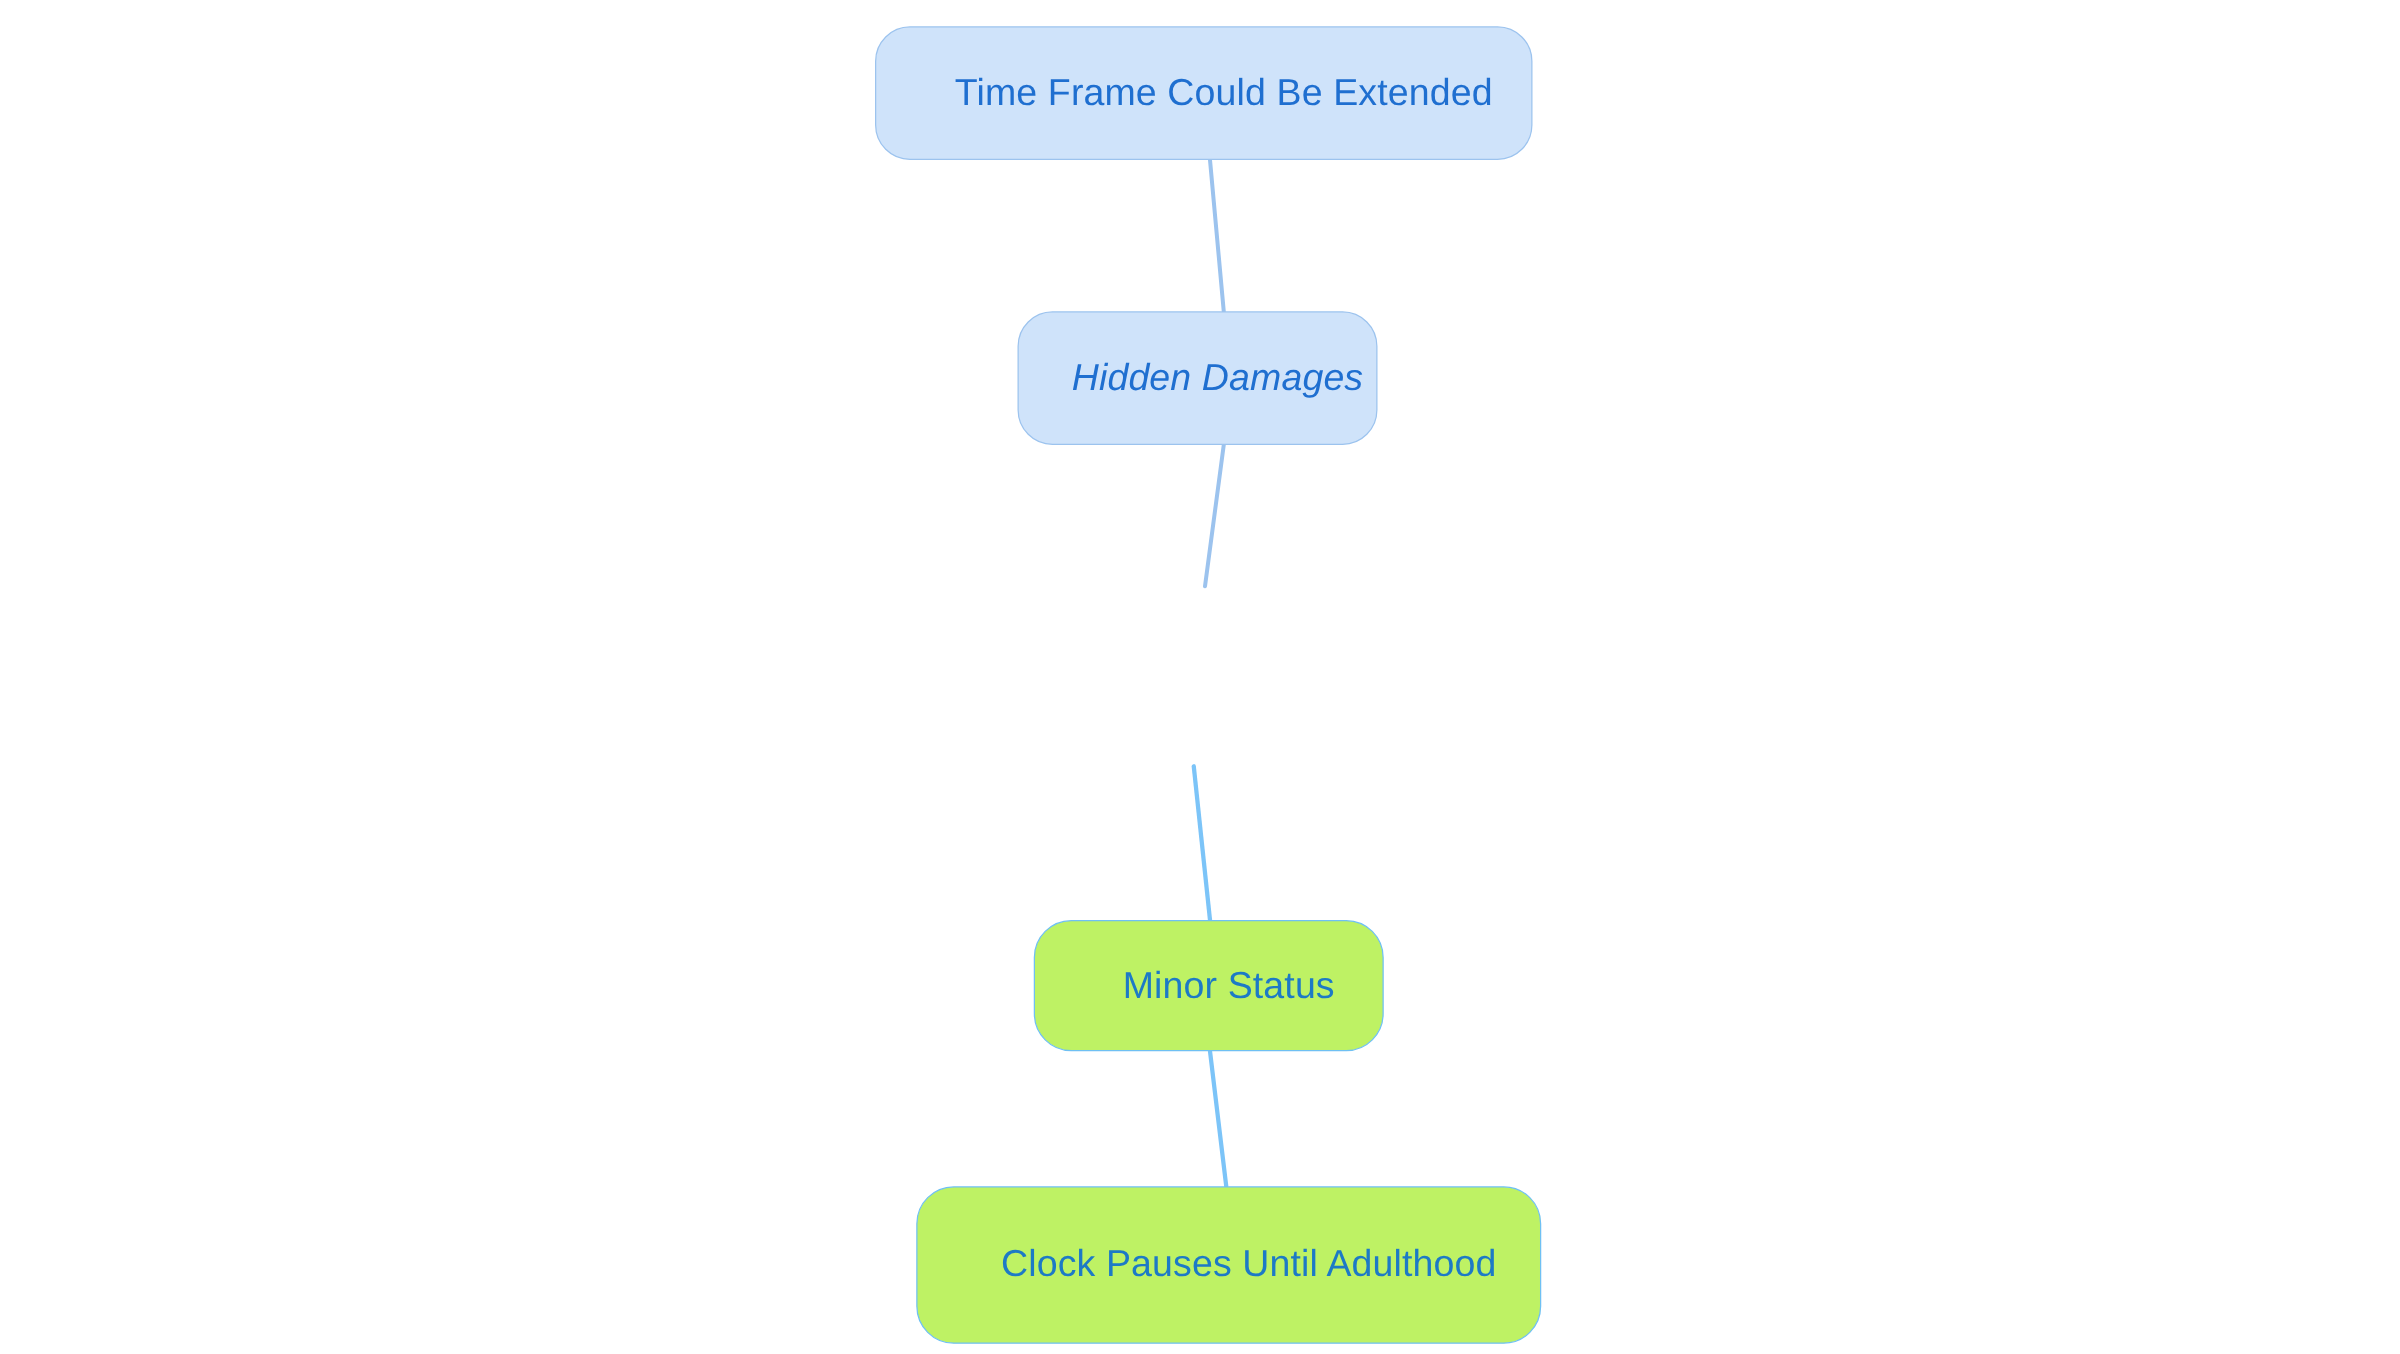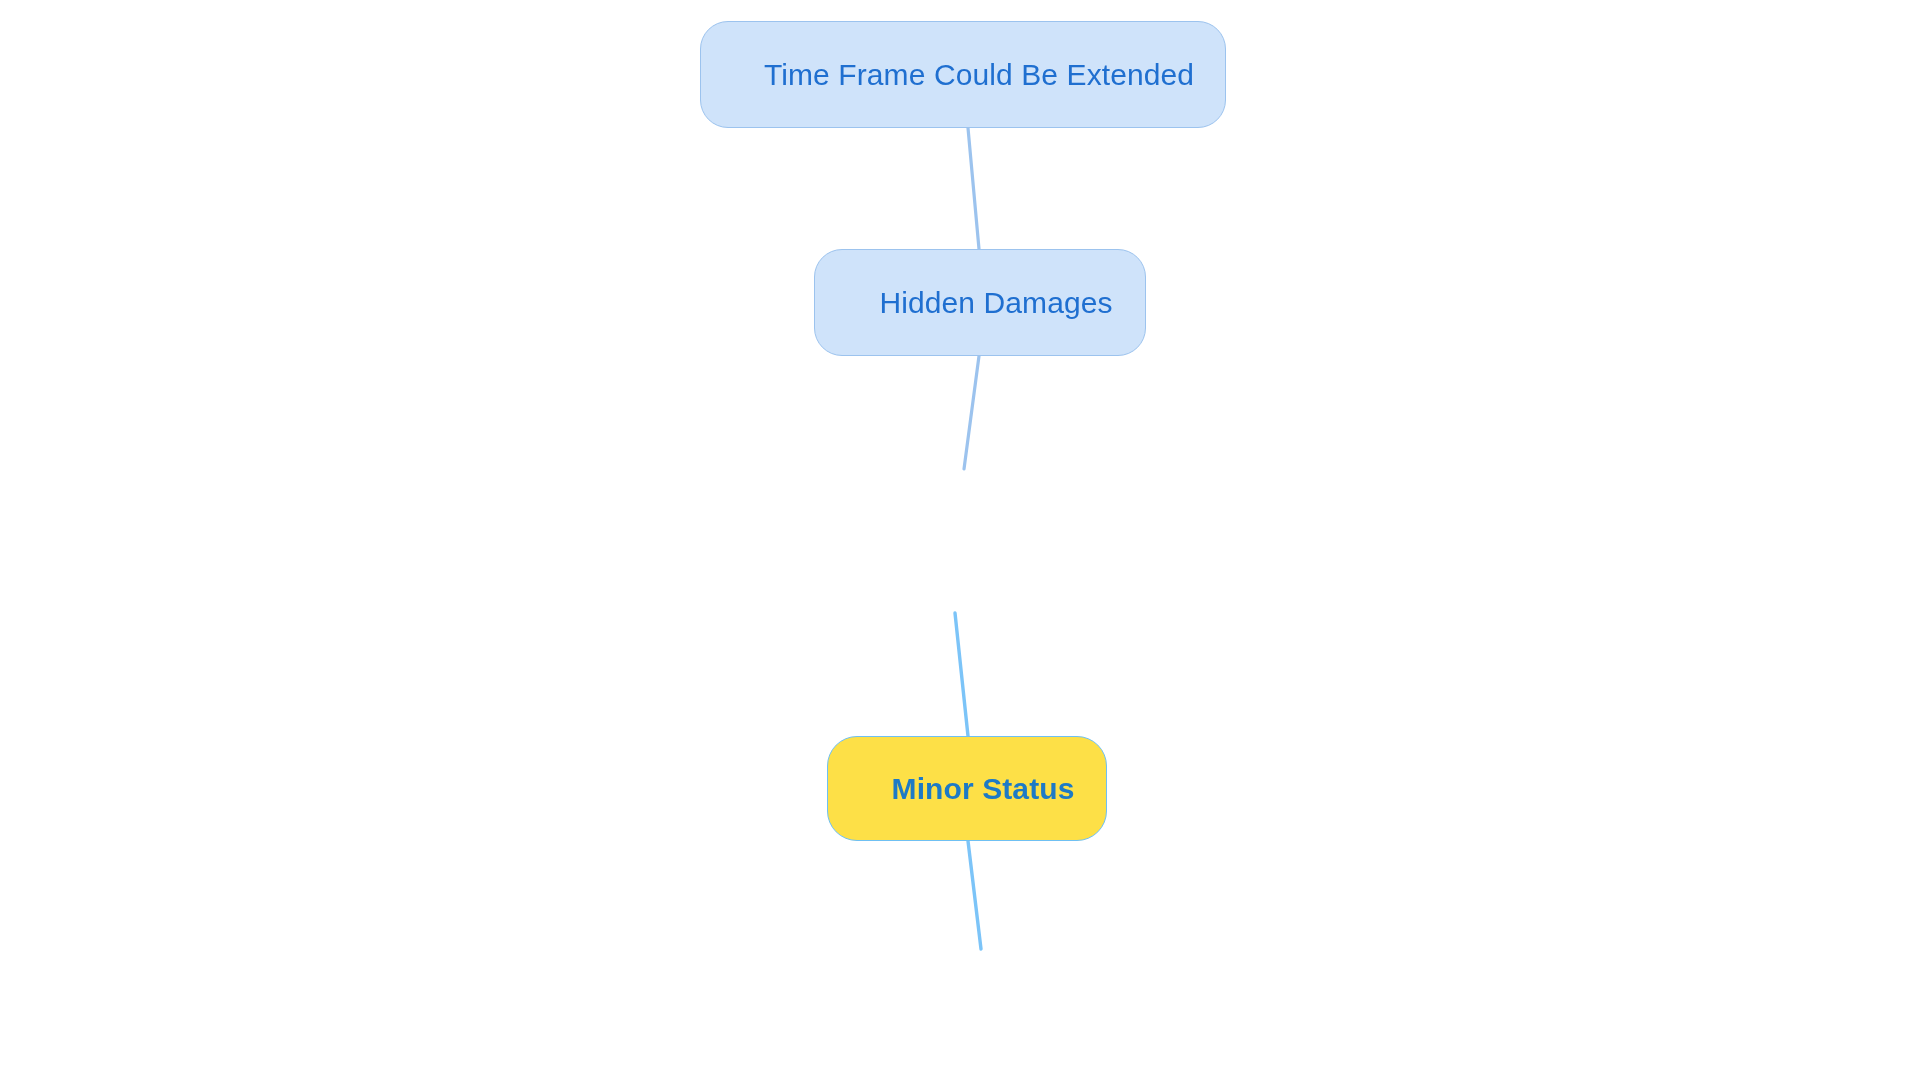--- a/index.html
+++ b/index.html
@@ -51,42 +51,42 @@
     background: #cfe3fa;
     border-color: #9cc3ee;
     color: #1f6fd0;
     border-radius: 28px;
     font-size: 30px;
     font-weight: 400;
     letter-spacing: 0.1px;
   }
   
   .branch-b {
-    background: #fde047;
+    background: #bef264;
     border-color: #6fc0f3;
     color: #1d7ac6;
     border-radius: 30px;
     font-size: 30px;
-    font-weight: 700;
+    font-weight: 400;
     letter-spacing: 0.1px;
   }
   
   .root {
     background: #0d131d;
     border-color: #0d131d;
     color: #ffffff;
     border-radius: 32px;
     font-size: 29px;
     font-weight: 400;
     letter-spacing: 0.15px;
   }
 
   
   #node-time-frame      { left: 700px;  top: 21px;   width: 526px; height: 107px; }
-  #node-hidden-damages  { left: 814px;  top: 249px;  width: 332px; height: 107px; }
+  #node-hidden-damages  { left: 814px;  top: 249px;  width: 288px; height: 107px; font-style: italic; }
   #node-root            { left: 705px;  top: 469px;  width: 496px; height: 144px; }
   #node-minor-status    { left: 827px;  top: 736px;  width: 280px; height: 105px; }
   #node-clock-pauses    { left: 733px;  top: 949px;  width: 500px; height: 126px; }
 </style>
 </head>
 <body>
 
 <div id="canvas">
 
   <svg id="links" viewBox="0 0 1920 1083" xmlns="http://www.w3.org/2000/svg">
@@ -106,14 +106,17 @@
 
   <div class="node branch-a" id="node-hidden-damages">
     <span class="node-label">Hidden Damages</span>
   </div>
 
 
   <div class="node branch-b" id="node-minor-status">
     <span class="node-label">Minor Status</span>
   </div>
 
+  <div class="node branch-b" id="node-clock-pauses">
+    <span class="node-label">Clock Pauses Until Adulthood</span>
+  </div>
 
 </div>
 
 </body></html>

